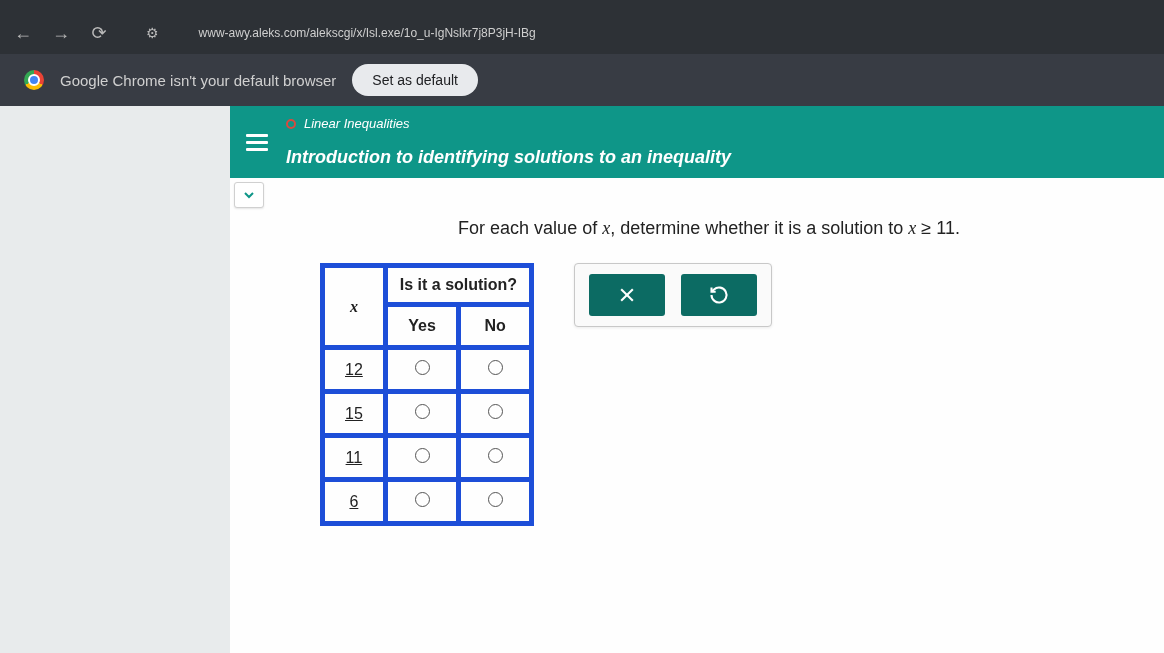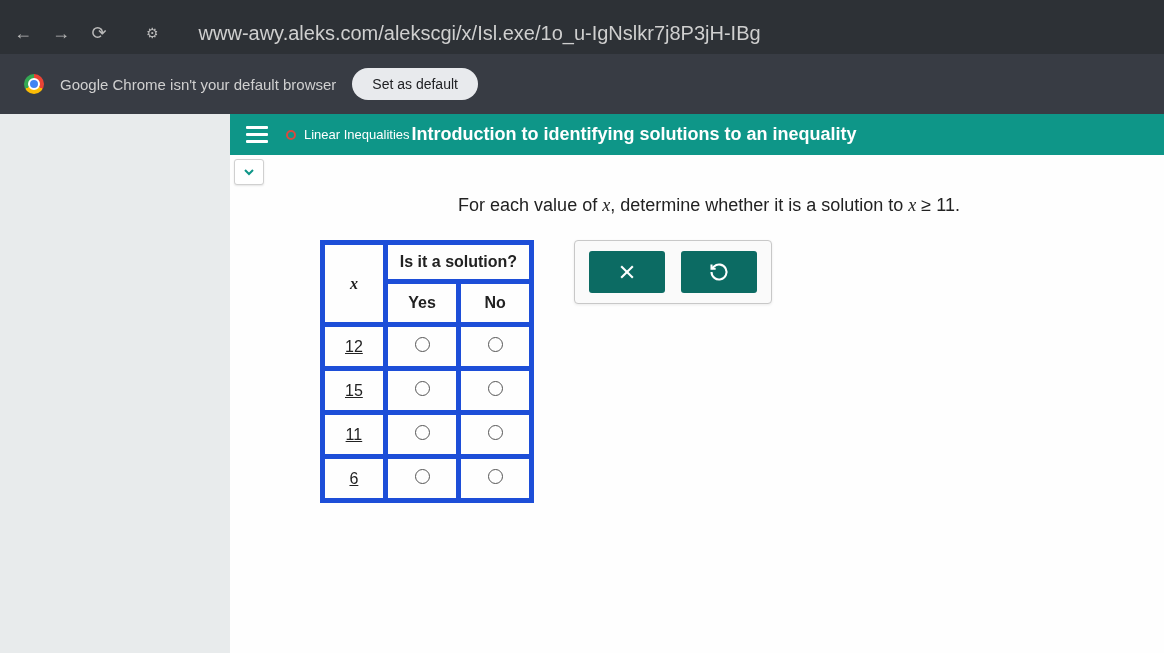--- a/index.html
+++ b/index.html
@@ -31,32 +31,32 @@
     }
     .nav-icon {
       color: #b8b8b8;
       font-size: 18px;
       width: 22px;
       text-align: center;
       cursor: pointer;
     }
     .url-text {
       color: #cfcfcf;
-      font-size: 20px;
+      font-size: 12px;
       margin-left: 24px;
     }
     .site-icon {
       color: #b8b8b8;
       font-size: 14px;
     }
     .default-browser-bar {
       display: flex;
       align-items: center;
       background: #383c44;
-      height: 60px;
+      height: 52px;
       padding: 0 24px;
       gap: 16px;
       color: #d0d0d0;
       font-size: 15px;
     }
     .chrome-logo {
       width: 20px;
       height: 20px;
       border-radius: 50%;
       background: conic-gradient(#ea4335 0 120deg, #fbbc05 120deg 240deg, #34a853 240deg 360deg);
@@ -111,22 +111,23 @@
       cursor: pointer;
     }
     .hamburger span {
       width: 22px;
       height: 3px;
       background: #fff;
       border-radius: 1px;
     }
     .header-titles {
       display: flex;
-      flex-direction: row;
-      gap: 2px;
+      flex-direction: column;
+      gap: 16px;
+      font-style: italic;
     }
     .topic-row {
       display: flex;
       align-items: center;
       gap: 8px;
       font-size: 13px;
     }
     .status-dot {
       width: 10px;
       height: 10px;

